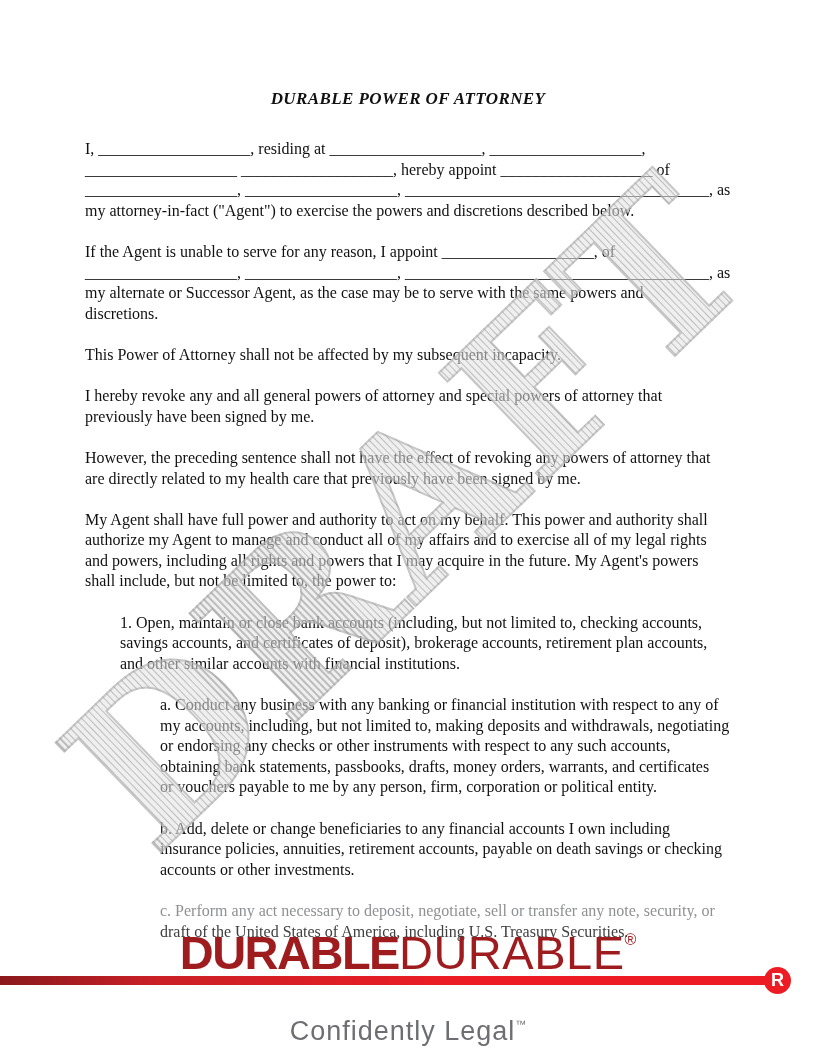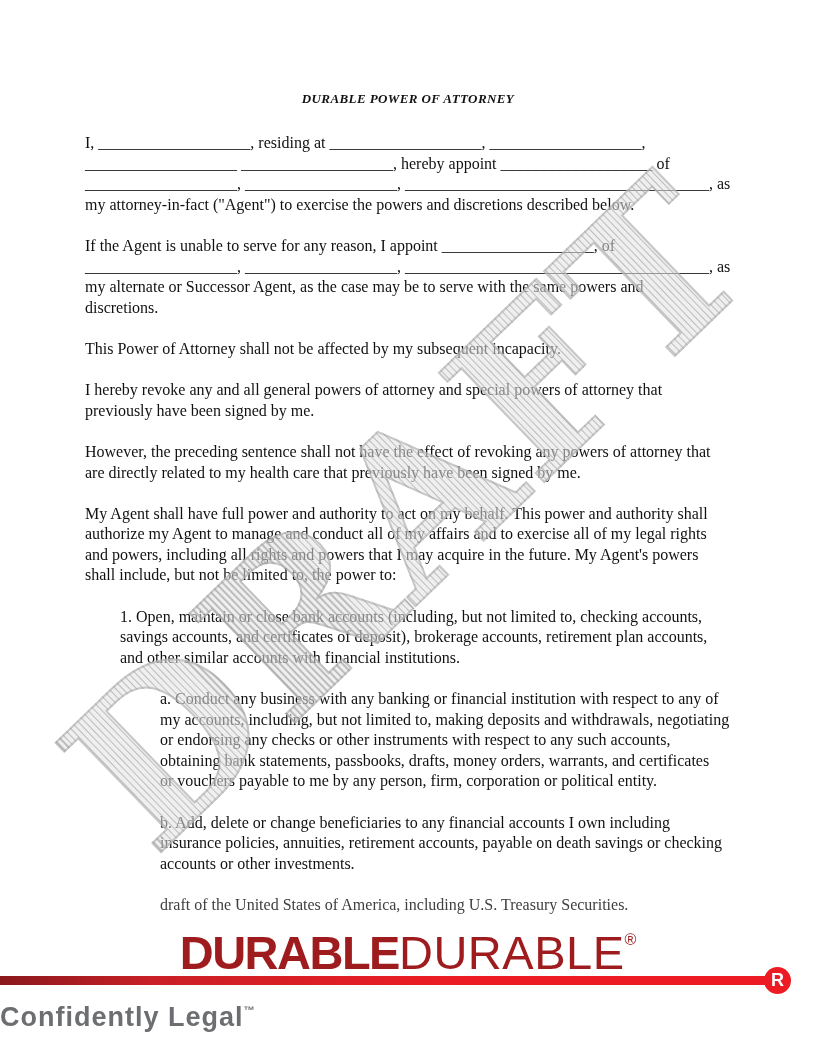--- a/index.html
+++ b/index.html
@@ -12,27 +12,27 @@
     font-family: "Liberation Serif", serif;
     color: #111111;
   }
   .content {
     position: absolute;
     left: 85px;
     top: 88px;
     width: 660px;
   }
   .doc-title {
-    font-size: 13px;
+    font-size: 17px;
     font-weight: bold;
     font-style: italic;
     letter-spacing: 0.4px;
     text-align: center;
     width: 646px;
-    margin: 0 0 23px 0;
+    margin: 0 0 29px 0;
     line-height: 22px;
   }
   .para {
     font-size: 16px;
     line-height: 20.6px;
     margin: 0 0 20.6px 0;
     white-space: pre;
   }
   .indent1 { padding-left: 35px; }
   .indent2 { padding-left: 75px; }
@@ -125,23 +125,24 @@
     text-align: center;
   }
   .rule-badge span {
     font-family: "Liberation Sans", sans-serif;
     font-weight: bold;
     font-size: 18px;
     line-height: 27px;
     color: #ffffff;
   }
   .tagline-row {
-    margin-top: 7px;
+    margin-top: 21px;
+    text-align: center;
     font-family: "Liberation Sans", sans-serif;
-    font-weight: 700;
+    font-weight: 400;
     font-size: 27px;
     letter-spacing: 1px;
     color: #6d6e71;
     white-space: nowrap;
   }
   .tagline-tm {
     font-size: 11px;
     vertical-align: 12px;
     letter-spacing: 0;
   }
@@ -179,21 +180,21 @@
 and other similar accounts with financial institutions.</p>
     <p class="para indent2">a. Conduct any business with any banking or financial institution with respect to any of
 my accounts, including, but not limited to, making deposits and withdrawals, negotiating
 or endorsing any checks or other instruments with respect to any such accounts,
 obtaining bank statements, passbooks, drafts, money orders, warrants, and certificates
 or vouchers payable to me by any person, firm, corporation or political entity.</p>
     <p class="para indent2">b. Add, delete or change beneficiaries to any financial accounts I own including
 insurance policies, annuities, retirement accounts, payable on death savings or checking
 accounts or other investments.</p>
 
-    <p class="faded-item"><span class="faded-line-2">draft of the United States of America, including U.S. Treasury Securities.</span></p>
+    <p class="faded-item"><span class="faded-line-1">c. Perform any act necessary to deposit, negotiate, sell or transfer any note, security, or</span><span class="faded-line-2">draft of the United States of America, including U.S. Treasury Securities.</span></p>
   </div>
 
   <div class="footer">
     <div class="logo-row"><span class="logo-bold">DURABLE</span><span class="logo-light">DURABLE</span><span class="logo-reg">®</span></div>
     <div class="rule-row">
       <div class="rule-bar"></div>
       <div class="rule-badge"><span>R</span></div>
     </div>
     <div class="tagline-row"><span>Confidently Legal</span><span class="tagline-tm">™</span></div>
   </div>

